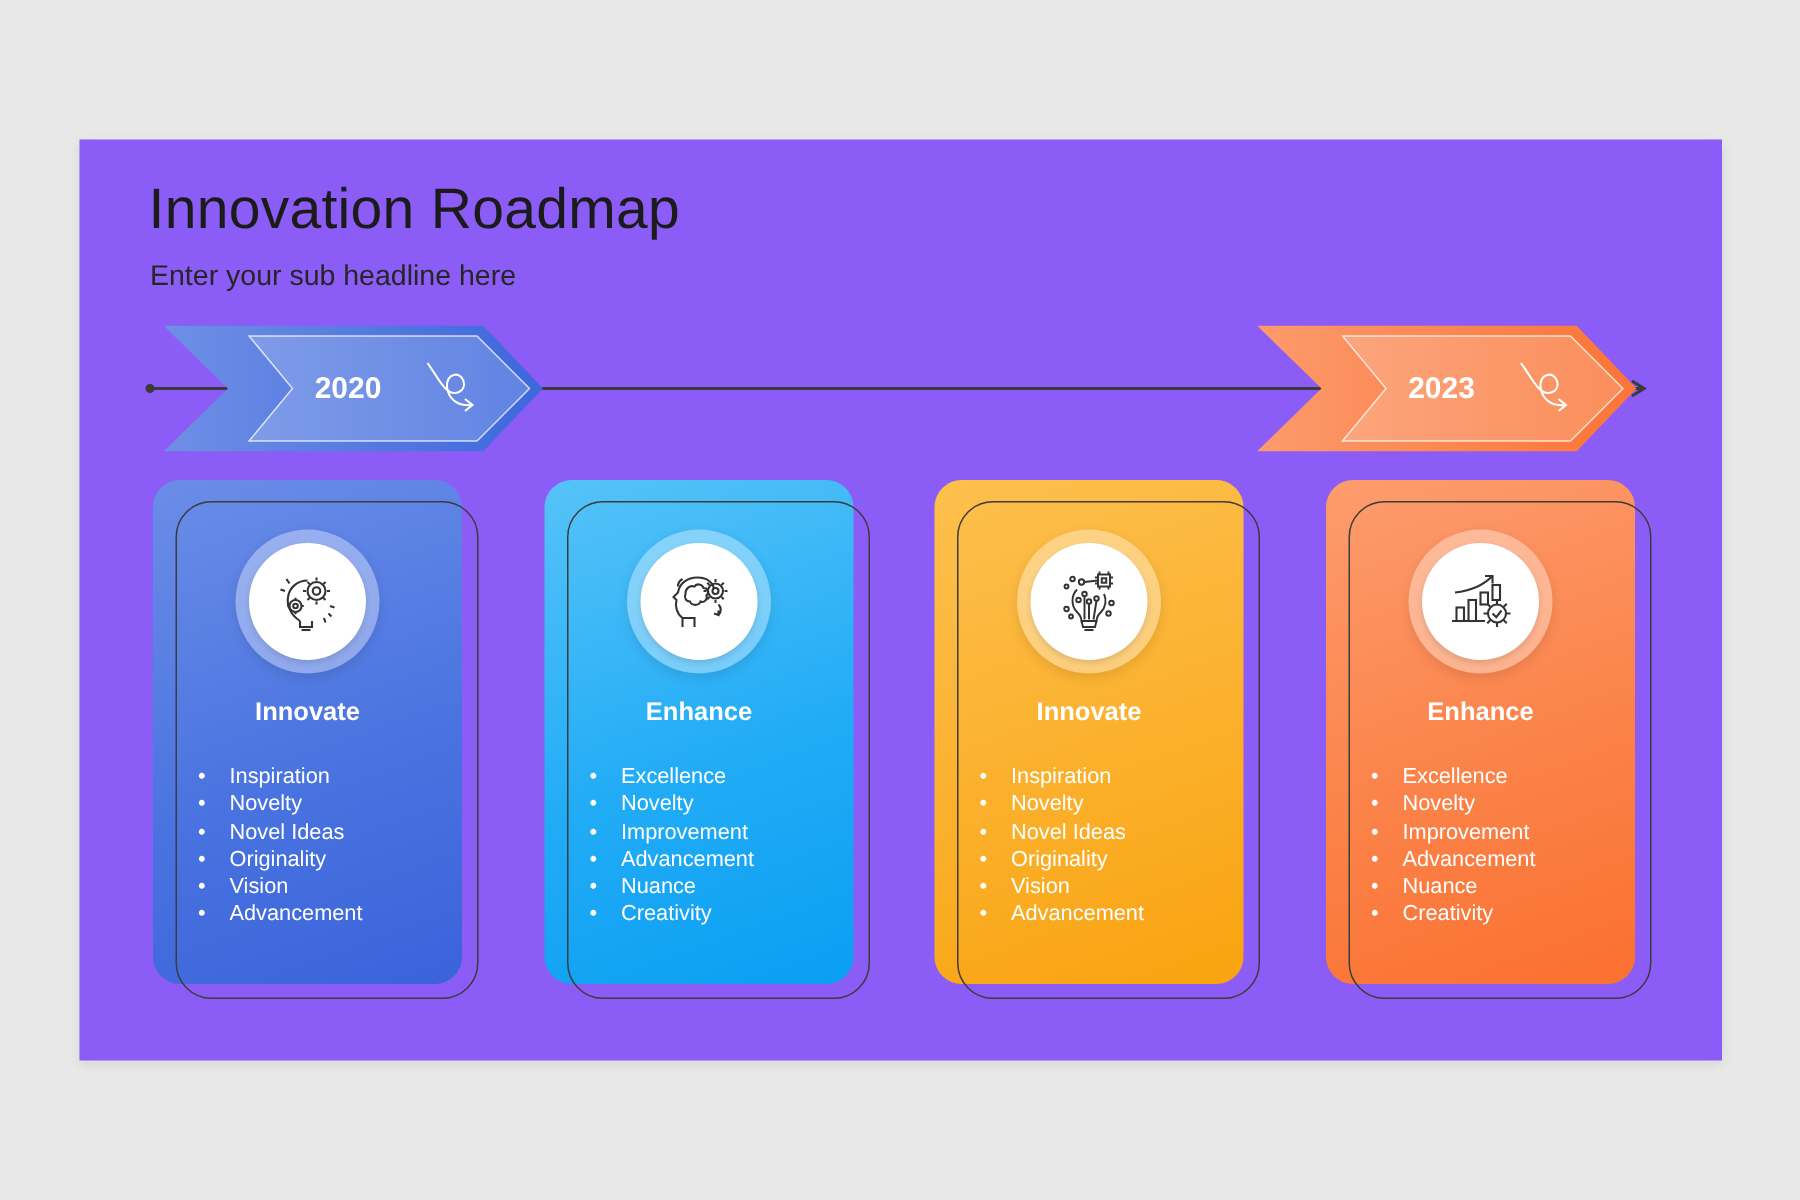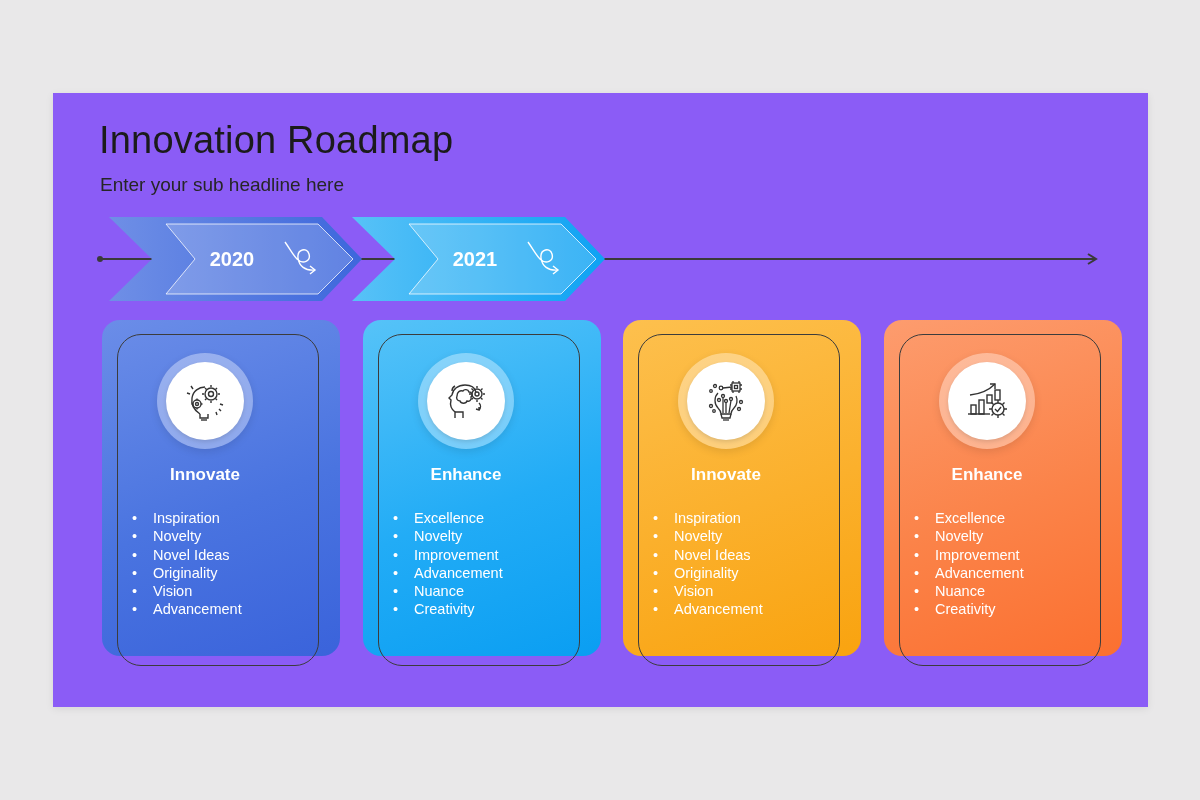--- a/index.html
+++ b/index.html
@@ -6,21 +6,21 @@
   body { width:1200px; height:800px; background:#e9e8e9; position:relative; overflow:hidden; font-family:"Liberation Sans", "DejaVu Sans", sans-serif; }
   .slide { position:absolute; left:53px; top:93px; width:1095px; height:614px; background:#8b5cf6; box-shadow:0 2px 8px rgba(0,0,0,0.08); }
   .title { position:absolute; left:46px; top:26px; font-size:38px; color:#1b1b1b; font-weight:400; letter-spacing:0.2px; white-space:nowrap; }
   .subtitle { position:absolute; left:47px; top:81px; font-size:19px; color:#262626; white-space:nowrap; }
   .timeline { position:absolute; left:0; top:0; width:1095px; height:614px; pointer-events:none; }
   .timeline svg { position:absolute; left:0; top:0; }
   .chev { position:absolute; width:254px; height:86px; }
   .chev svg { position:absolute; left:0; top:0; }
   .chev .year { position:absolute; left:68px; width:110px; top:0; height:84px; line-height:84px; text-align:center; color:#ffffff; font-weight:700; font-size:20px; }
   .chev .loop { position:absolute; left:172px; top:22px; width:40px; height:40px; }
-  .card { position:absolute; width:238px; height:336px; border-radius:18px; }
+  .card { position:absolute; width:206px; height:336px; border-radius:18px; }
   .card-outline { position:absolute; width:200px; height:330px; border:1.6px solid #3c3c3c; border-radius:24px; pointer-events:none; }
   .icon-ring { position:absolute; left:55px; top:33px; width:96px; height:96px; border-radius:50%; background:rgba(255,255,255,0.35); box-shadow:0 3px 8px rgba(0,0,0,0.10); }
   .icon-circle { position:absolute; left:9px; top:9px; width:78px; height:78px; border-radius:50%; background:#ffffff; box-shadow:0 2px 4px rgba(0,0,0,0.12); display:flex; align-items:center; justify-content:center; }
   .card-title { position:absolute; left:0; width:206px; top:145px; text-align:center; color:#ffffff; font-weight:700; font-size:17px; }
   .card-list { position:absolute; left:30px; top:189px; margin:0; padding:0; list-style:none; }
   .card-list li { color:#ffffff; font-size:14.5px; line-height:18.3px; white-space:nowrap; position:relative; padding-left:21px; }
   .card-list li .dot { position:absolute; left:0; top:0; }
 </style>
 </head>
 <body>
@@ -48,39 +48,39 @@
       <polygon points="0,0 213,0 253,42 213,84 0,84 43,42" fill="url(#cg0)"></polygon>
       <polygon points="57,7 209,7 244,42 209,77 57,77 86,42" fill="rgba(255,255,255,0.18)" stroke="rgba(255,255,255,0.75)" stroke-width="1"></polygon>
     </svg>
     <div class="year">2020</div>
     <svg class="loop" viewBox="0 0 40 40">
       <path d="M4,3 C9,10 12,16 16,20 C22,26 30,22 28,15 C26,8 16,10 17,19 C18,27 24,32 34,31" fill="none" stroke="#ffffff" stroke-width="1.4"></path>
       <polyline points="29,27 34,31 29,35" fill="none" stroke="#ffffff" stroke-width="1.4"></polyline>
     </svg>
   </div>
 
-  <div class="chev" style="left:299px; top:124px;">
+
+
+  <div class="chev" style="left:785px; top:124px;">
     <svg width="254" height="84">
       <defs>
-        <linearGradient id="cg1" x1="0" y1="0" x2="1" y2="0">
-            <stop offset="0" stop-color="#58c2f7"></stop>
-            <stop offset="1" stop-color="#0ea2f3"></stop>
+        <linearGradient id="cg3" x1="0" y1="0" x2="1" y2="0">
+            <stop offset="0" stop-color="#fc9a6c"></stop>
+            <stop offset="1" stop-color="#fb7436"></stop>
           </linearGradient>
       </defs>
-      <polygon points="0,0 213,0 253,42 213,84 0,84 43,42" fill="url(#cg1)"></polygon>
+      <polygon points="0,0 213,0 253,42 213,84 0,84 43,42" fill="url(#cg3)"></polygon>
       <polygon points="57,7 209,7 244,42 209,77 57,77 86,42" fill="rgba(255,255,255,0.18)" stroke="rgba(255,255,255,0.75)" stroke-width="1"></polygon>
     </svg>
-    <div class="year">2021</div>
+    <div class="year">2023</div>
     <svg class="loop" viewBox="0 0 40 40">
       <path d="M4,3 C9,10 12,16 16,20 C22,26 30,22 28,15 C26,8 16,10 17,19 C18,27 24,32 34,31" fill="none" stroke="#ffffff" stroke-width="1.4"></path>
       <polyline points="29,27 34,31 29,35" fill="none" stroke="#ffffff" stroke-width="1.4"></polyline>
     </svg>
   </div>
-
-
 
   <div class="card" style="left:49px; top:227px; background:linear-gradient(160deg,#6b8de8 0%,#4a74e0 55%,#3a63db 100%);">
     <div class="icon-ring">
       <div class="icon-circle">
         <svg width="50" height="50" viewBox="0 0 50 50" fill="none" stroke="#333" stroke-width="1.4">
           <path d="M20,38 C14,34 11,28 12,22 C13,15 19,11 25,11"></path>
           <path d="M20,38 L20,42 L28,42 L28,38"></path>
           <line x1="21" y1="44" x2="27" y2="44"></line>
           <circle cx="31" cy="18" r="6"></circle>
             <circle cx="31" cy="18" r="2.5"></circle>

